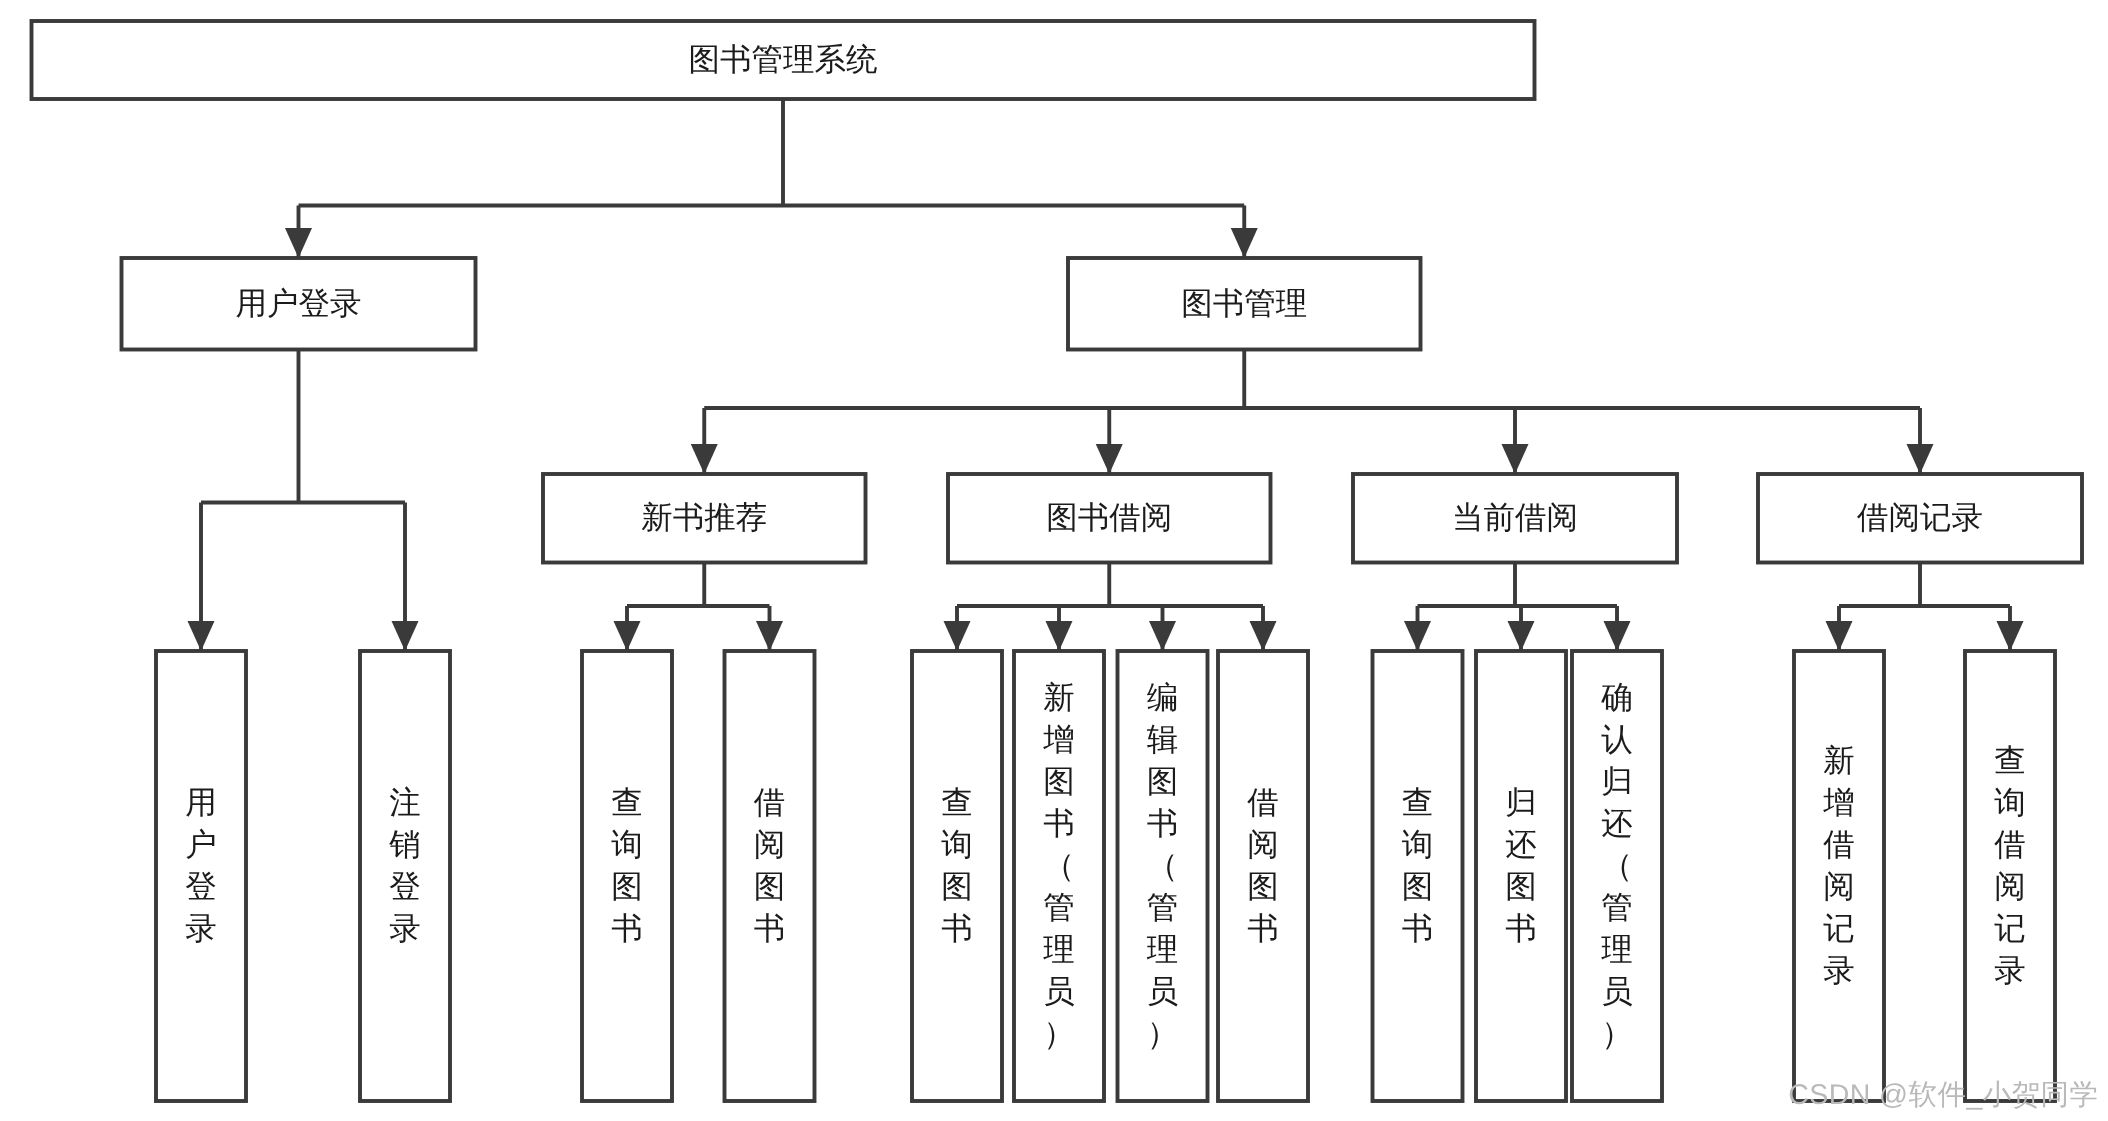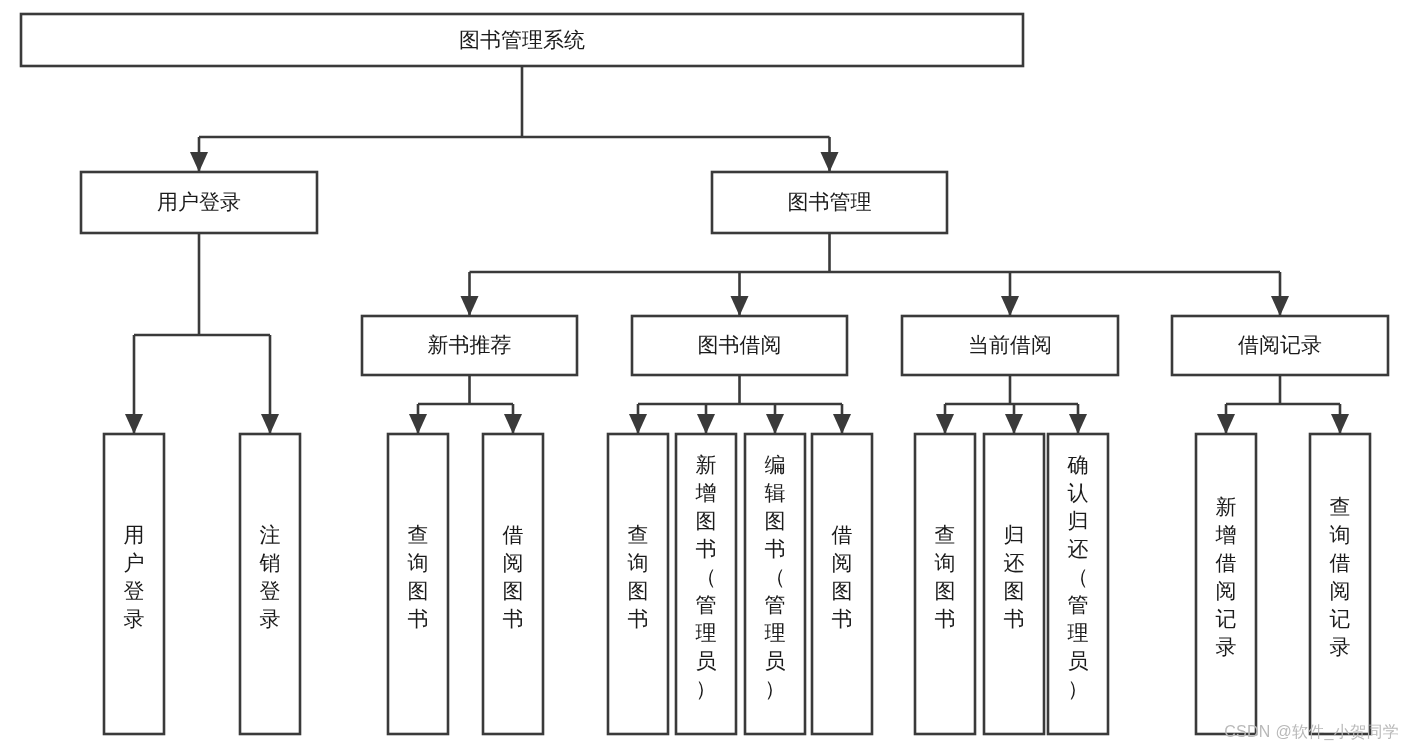--- a/index.html
+++ b/index.html
@@ -53,21 +53,21 @@
     font-family: "Liberation Sans", "DejaVu Sans", sans-serif;
     fill: #1b1b1b;
     font-size: 21px;
     text-anchor: middle;
   }
   .watermark-text {
     position: absolute;
     right: 6px;
     bottom: 4px;
     font-family: "Liberation Sans", "DejaVu Sans", sans-serif;
-    font-size: 16px;
+    font-size: 19px;
     color: #b9b9b9;
     white-space: nowrap;
     letter-spacing: 0.3px;
   }
 </style>
 </head>
 <body>
 
 <div id="diagram-root">
   <svg class="diagram-canvas" id="diagram-canvas" viewBox="0 0 1405 747" xmlns="http://www.w3.org/2000/svg">

